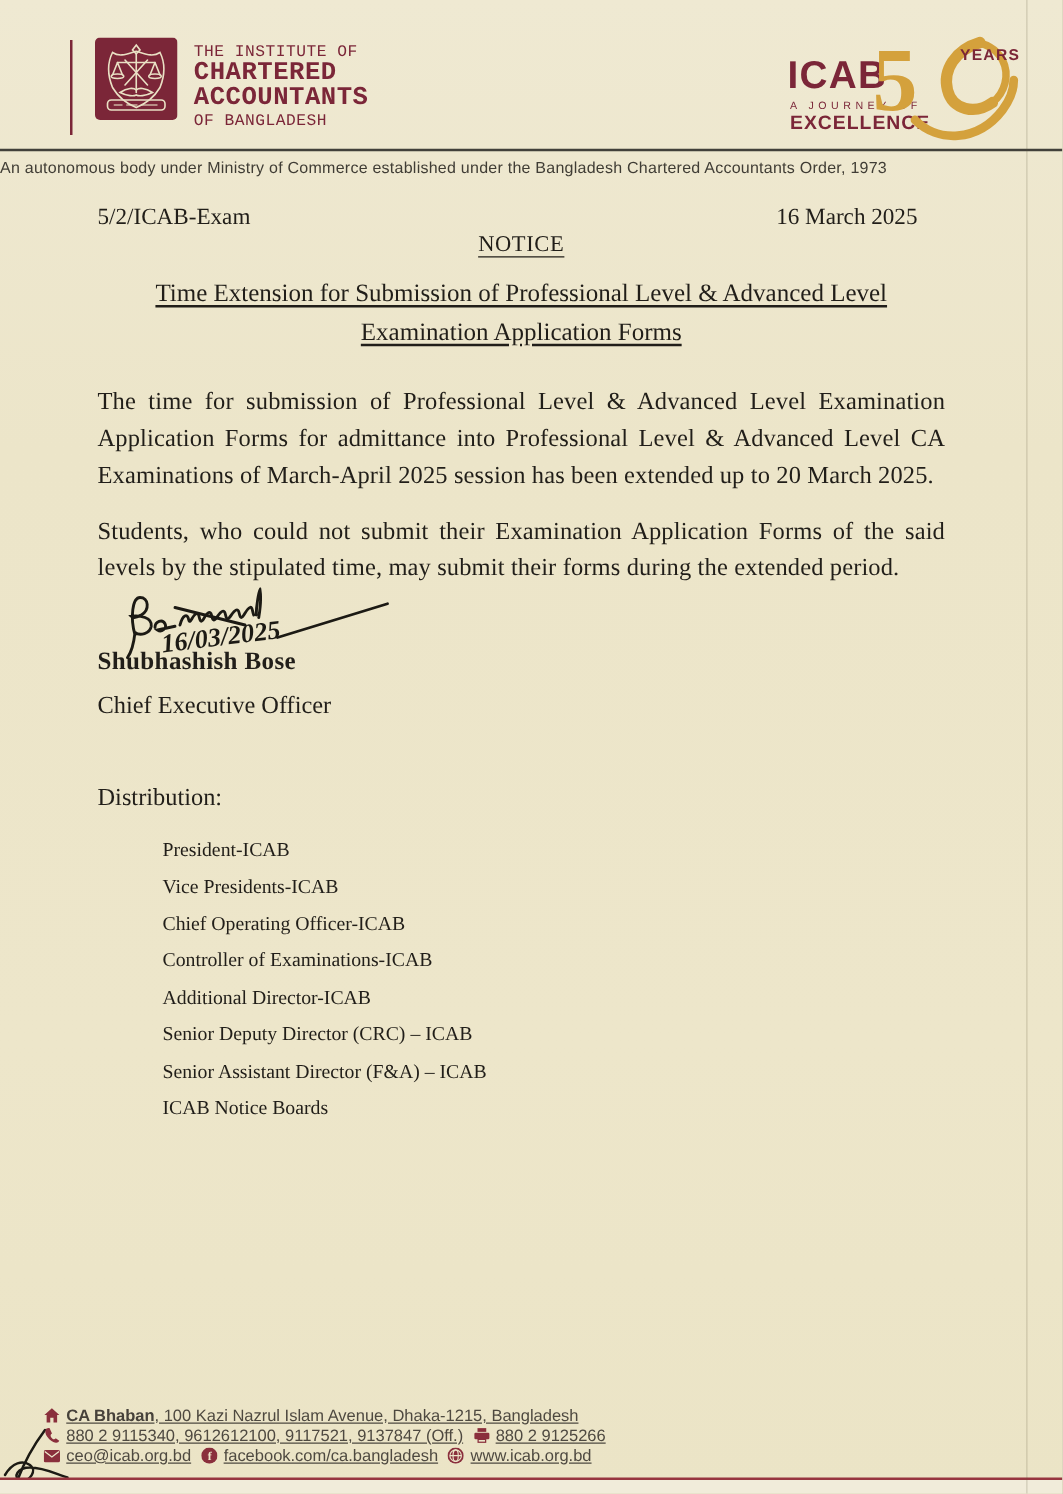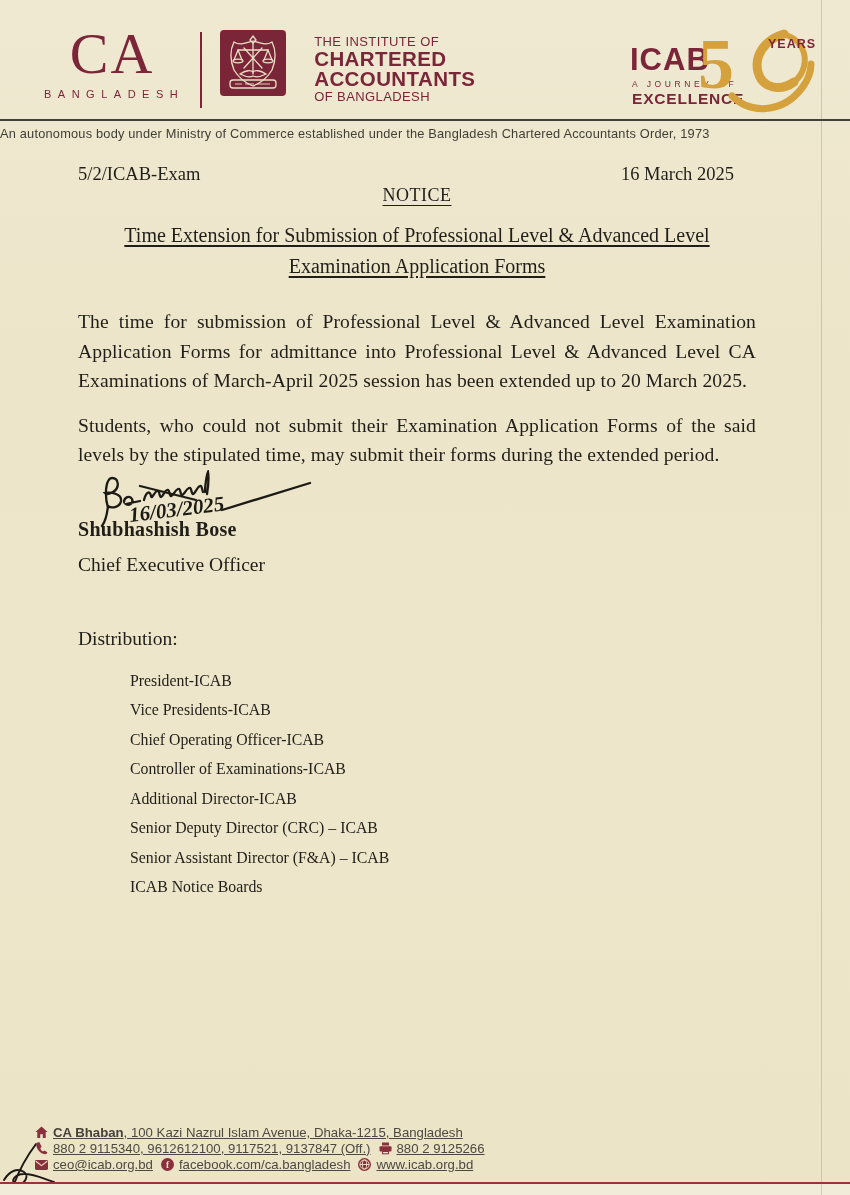--- a/index.html
+++ b/index.html
@@ -10,21 +10,21 @@
   }
   .page::after{content:"";position:absolute;left:821px;top:0;width:1px;height:100%;
     background:rgba(95,88,60,.22);}
   
   .logo-left{position:absolute;left:40px;top:28px;display:flex;align-items:flex-start;}
   .ca-wordmark{text-align:center;color:#7b2638;}
   .ca-letters{font-family:"Liberation Serif",serif;font-size:58px;line-height:52px;letter-spacing:2px;}
   .ca-country{font-family:"Liberation Sans",sans-serif;font-size:11px;letter-spacing:6.5px;margin-top:8px;padding-left:4px;}
   .logo-divider{width:2px;height:76px;background:#7b2638;margin:4px 18px 0 16px;}
   .emblem{margin-top:2px;margin-right:13px;}
-  .institute{font-family:Liberation Sans, sans-serif;color:#7b2638;margin-top:6px;margin-left:15px;}
+  .institute{font-family:Liberation Mono, monospace;color:#7b2638;margin-top:6px;}
   .inst-small{font-size:13px;letter-spacing:.4px;line-height:15px;font-weight:bold;}
   .inst-small.light{font-weight:normal;}
   .inst-big{font-size:20.5px;font-weight:bold;letter-spacing:.4px;line-height:20px;}
   .logo-right{position:absolute;left:630px;top:30px;width:185px;height:88px;font-family:"Liberation Sans",sans-serif;color:#7b2638;}
   .icab-txt{position:absolute;left:0;top:12px;font-size:31px;font-weight:bold;letter-spacing:1px;}
   .journey-txt{position:absolute;left:2px;top:49px;font-size:8.5px;letter-spacing:3.6px;}
   .excellence-txt{position:absolute;left:2px;top:60px;font-size:15.5px;font-weight:bold;letter-spacing:.8px;}
   .fifty-svg{position:absolute;left:68px;top:-8px;}
   .header-rule{position:absolute;left:0;top:119px;width:100%;height:2px;background:#42403a;}
   .tagline{position:absolute;left:0;top:126px;width:100%;
@@ -57,24 +57,20 @@
   .bottom-rule{position:absolute;left:0;top:1182px;width:100%;height:2px;background:#97353f;}
   .bottom-strip{position:absolute;left:0;top:1184px;width:100%;height:11px;background:#f1ecda;}
   .initials-svg{position:absolute;left:0px;top:1140px;}
 </style>
 </head>
 <body>
 
 <div class="page">
 
   <div class="logo-left">
-    <div class="ca-wordmark">
-      <div class="ca-letters">CA</div>
-      <div class="ca-country">BANGLADESH</div>
-    </div>
     <div class="logo-divider"></div>
     <div class="emblem">
       <svg width="66" height="66" viewBox="0 0 66 66">
         <rect x="0" y="0" width="66" height="66" rx="4" fill="#7b2638"></rect>
         <g stroke="#e9e0c4" stroke-width="1.3" fill="none" stroke-linecap="round">
           <path d="M33 6 l3 4 -3 3 -3 -3 z"></path>
           <path d="M14 12 C10 20 10 30 14 40 C20 50 28 54 33 56 C38 54 46 50 52 40 C56 30 56 20 52 12 C46 16 40 13 33 11 C26 13 20 16 14 12 Z"></path>
           <path d="M33 13 V44"></path>
           <path d="M18 20 H48"></path>
           <path d="M18 20 L14 30 M18 20 L22 30"></path>

